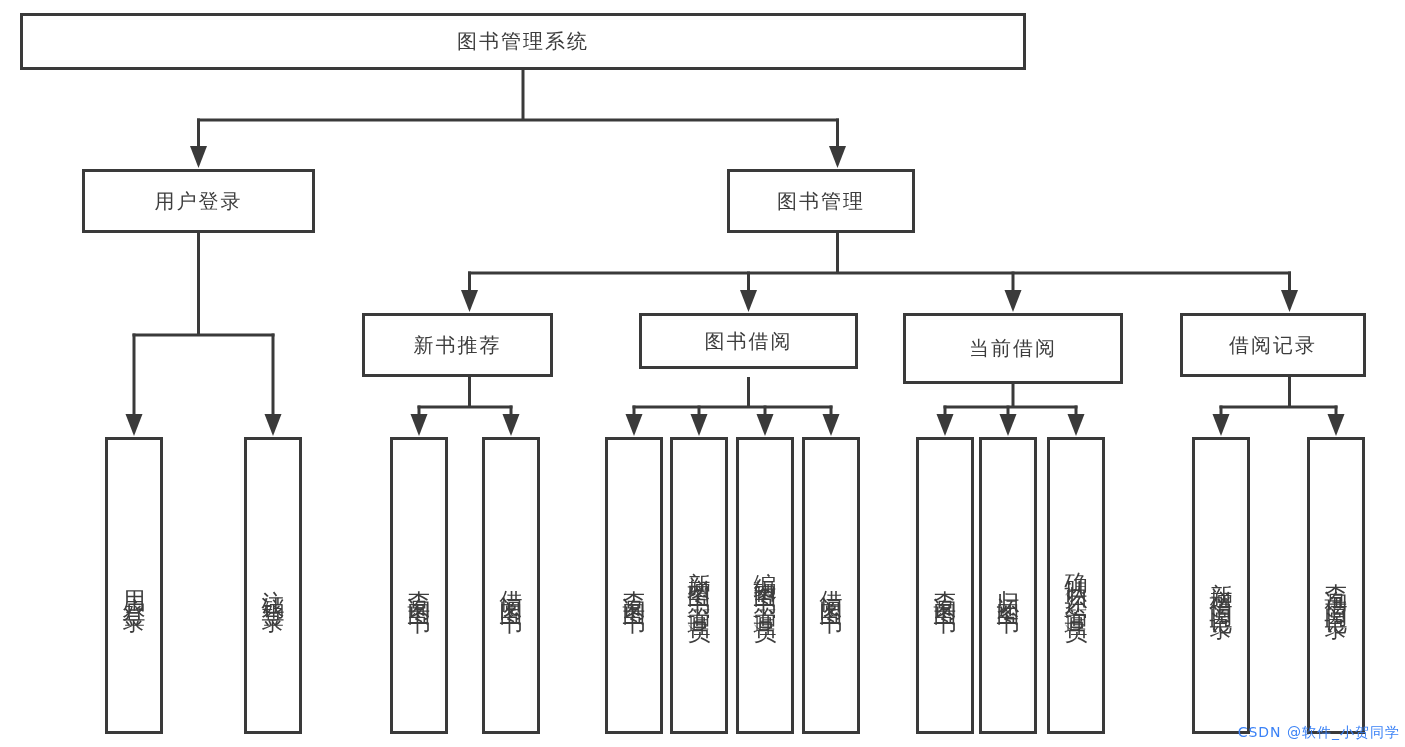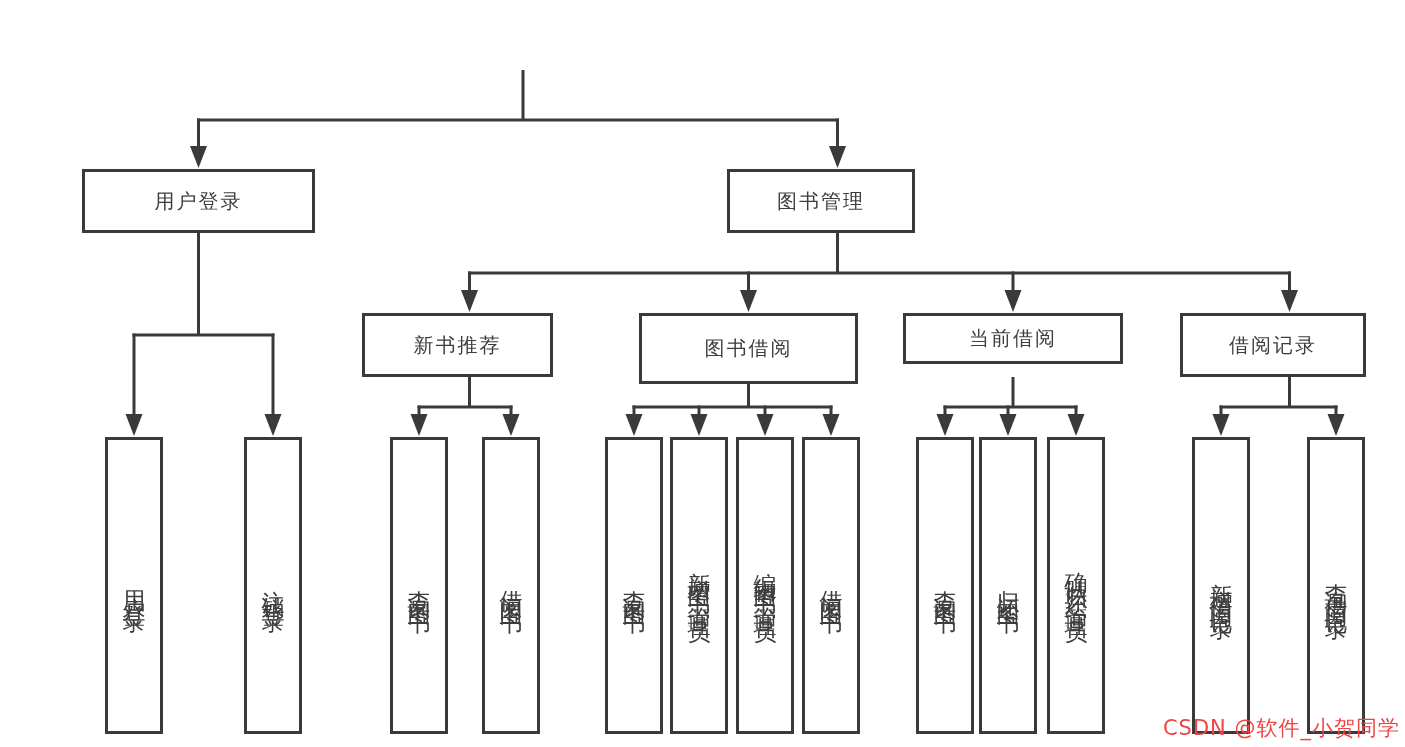--- a/index.html
+++ b/index.html
@@ -26,22 +26,22 @@
   .v{
     writing-mode:vertical-rl;
     text-orientation:mixed;
     font-size:23px;
     letter-spacing:7px;
     line-height:1;
   }
   .watermark{
     position:absolute;
     right:5px;bottom:5px;
-    color:#ef4444;
-    font-size:21px;
+    color:#3b82f6;
+    font-size:14px;
     letter-spacing:1px;
     z-index:3;
     white-space:nowrap;
   }
 </style>
 </head>
 <body>
 
 <div id="canvas">
 
@@ -93,27 +93,28 @@
       <line x1="1076" y1="405.5" x2="1076" y2="419" stroke="#3a3a3a" stroke-width="3"></line>
       <polygon points="1067.5,414 1084.5,414 1076,436" fill="#3a3a3a"></polygon>
       <line x1="1289.5" y1="377" x2="1289.5" y2="407" stroke="#3a3a3a" stroke-width="3"></line>
       <line x1="1219.5" y1="407" x2="1337.5" y2="407" stroke="#3a3a3a" stroke-width="3"></line>
       <line x1="1221" y1="405.5" x2="1221" y2="419" stroke="#3a3a3a" stroke-width="3"></line>
       <polygon points="1212.5,414 1229.5,414 1221,436" fill="#3a3a3a"></polygon>
       <line x1="1336" y1="405.5" x2="1336" y2="419" stroke="#3a3a3a" stroke-width="3"></line>
       <polygon points="1327.5,414 1344.5,414 1336,436" fill="#3a3a3a"></polygon>
     </svg>
 
+  <div class="box h" id="node-root" style="left:20px;top:13px;width:1006px;height:57px">图书管理系统</div>
 
   <div class="box h" id="node-user-login" style="left:82px;top:169px;width:233px;height:64px">用户登录</div>
   <div class="box h" id="node-book-mgmt" style="left:727px;top:169px;width:188px;height:64px">图书管理</div>
 
   <div class="box h" id="node-new-book-rec" style="left:362px;top:313px;width:191px;height:64px">新书推荐</div>
-  <div class="box h" id="node-book-borrow" style="left:639px;top:313px;width:219px;height:71px">图书借阅</div>
-  <div class="box h" id="node-current-borrow" style="left:903px;top:313px;width:220px;height:51px">当前借阅</div>
+  <div class="box h" id="node-book-borrow" style="left:639px;top:313px;width:219px;height:56px">图书借阅</div>
+  <div class="box h" id="node-current-borrow" style="left:903px;top:313px;width:220px;height:71px">当前借阅</div>
   <div class="box h" id="node-borrow-record" style="left:1180px;top:313px;width:186px;height:64px">借阅记录</div>
 
   <div class="box v" id="leaf-user-login" style="left:105px;top:437px;width:58px;height:297px">用户登录</div>
   <div class="box v" id="leaf-logout-login" style="left:244px;top:437px;width:58px;height:297px">注销登录</div>
 
   <div class="box v" id="leaf-nbr-query" style="left:390px;top:437px;width:58px;height:297px">查询图书</div>
   <div class="box v" id="leaf-nbr-borrow" style="left:482px;top:437px;width:58px;height:297px">借阅图书</div>
 
   <div class="box v" id="leaf-bb-query" style="left:605px;top:437px;width:58px;height:297px">查询图书</div>
   <div class="box v" id="leaf-bb-add" style="left:670px;top:437px;width:58px;height:297px">新增图书（管理员）</div>

